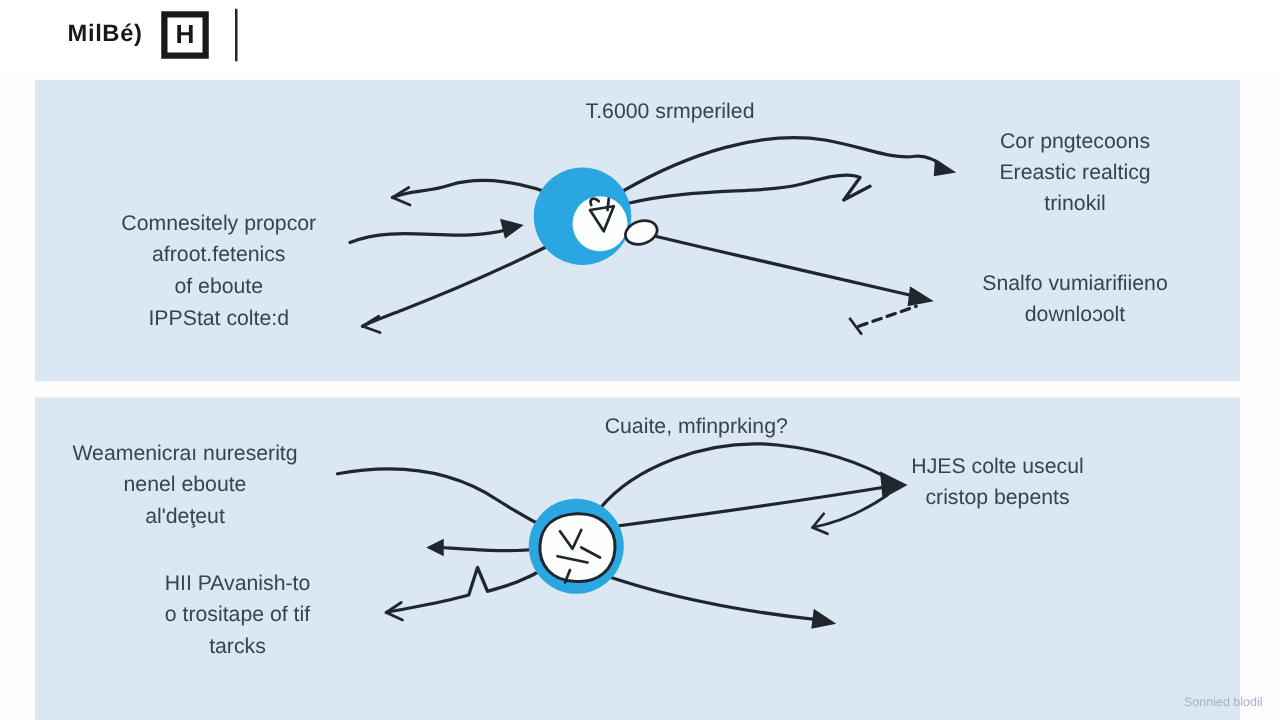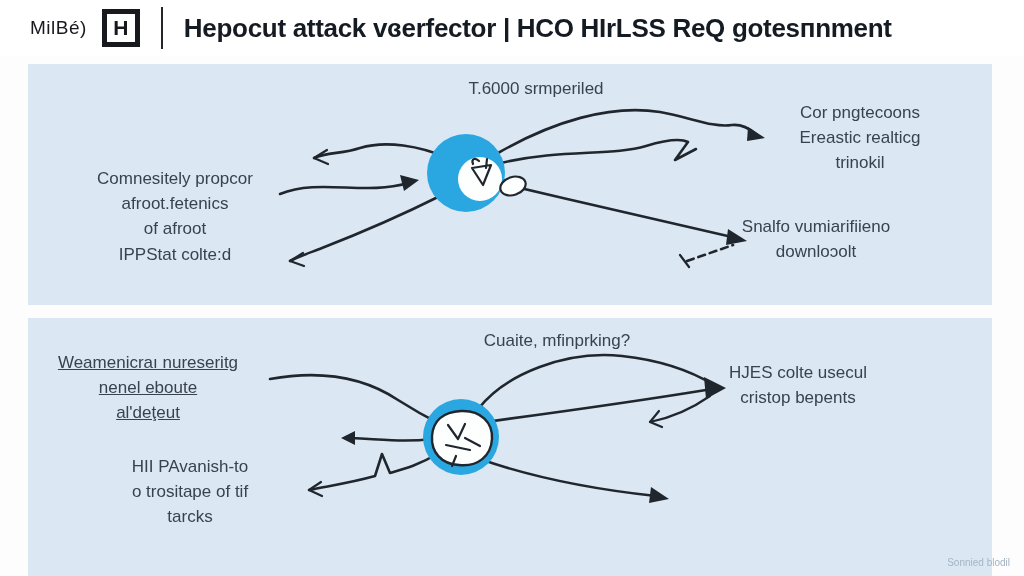--- a/index.html
+++ b/index.html
@@ -11,21 +11,21 @@
     --watermark:#a3b4c4;
   }
   *{margin:0;padding:0;box-sizing:border-box;}
   html,body{width:1024px;height:576px;overflow:hidden;background:#fdfdfe;
     font-family:"Liberation Sans","DejaVu Sans",sans-serif;}
   .stage{position:relative;width:1024px;height:576px;}
 
   
   .header{position:absolute;left:0;top:0;width:1024px;height:56px;background:#fff;
     display:flex;align-items:center;padding-left:30px;gap:15px;}
-  .logo-text{font-weight:400;font-size:19px;color:#17191c;letter-spacing:.5px;}
+  .logo-text{font-weight:700;font-size:19px;color:#17191c;letter-spacing:.5px;margin-left:24px;}
   .logo-mark{width:38px;height:38px;background:#17191c;display:flex;align-items:center;justify-content:center;}
   .logo-mark .inner{width:28px;height:28px;background:#fff;display:flex;align-items:center;justify-content:center;
     font-weight:700;font-size:21px;color:#17191c;}
   .header-divider{width:2px;height:42px;background:#23272d;margin:0 6px;}
   .header-title{font-weight:700;font-size:26px;color:var(--title);letter-spacing:-.3px;white-space:nowrap;}
 
   
   .panel{position:absolute;left:28px;width:964px;background:var(--panel-bg);}
   .panel-1{top:64px;height:241px;}
   .panel-2{top:318px;height:260px;}
@@ -46,21 +46,20 @@
 <body>
 
 <div class="stage">
 
   <div class="header">
     <span class="logo-text">MilBé)</span>
     <span class="logo-mark">
       <span class="inner">H</span>
     </span>
     <span class="header-divider"></span>
-    <span class="header-title">Hepocut attack vɞerfector | HCO HIrLSS ReQ gotesпnment</span>
   </div>
 
   <div class="panel panel-1">
     <svg width="964" height="241" viewBox="0 0 964 241">
 
       <path class="stroke" d="M 420 94 C 392 82 358 76 332 84 C 314 90 300 88 286 94"></path>
       <path class="stroke thin" d="M 286 94 L 299 86 M 286 94 L 300 100"></path>
 
       <path class="stroke" d="M 252 130 C 292 114 336 132 380 119"></path>
       <polygon class="head" points="391,116 372,111 376,127"></polygon>
@@ -84,31 +83,31 @@
       <path class="stroke thin" d="M 444 104 L 463 101 L 455 121 Z M 451 97 C 447 93 443 95 445 100 M 459 95 L 458 104"></path>
       <ellipse class="white-fill" cx="485" cy="122" rx="13" ry="9" transform="rotate(-18 485 122)" stroke="#20262d" stroke-width="2.2"></ellipse>
     </svg>
 
     <div class="label" style="left:508px;top:12px;">
       <div>T.6000 srmperiled</div>
     </div>
     <div class="label" style="left:147px;top:62px;margin-top:40px;">
       <div>Comnesitely propcor</div>
       <div>afroot.fetenics</div>
-      <div>of afroot</div>
+      <div>of eboute</div>
     </div>
     <div class="label" style="left:147px;top:178px;">
       <div>IPPStat colte:d</div>
     </div>
     <div class="label" style="left:832px;top:36px;">
       <div>Cor pngtecoons</div>
       <div>Ereastic realticg</div>
       <div>trinokil</div>
     </div>
-    <div class="label" style="left:788px;top:150px;">
+    <div class="label" style="left:832px;top:150px;">
       <div>Snalfo vumiarifiieno</div>
       <div>downloɔolt</div>
     </div>
   </div>
 
   <div class="panel panel-2">
     <svg width="964" height="238" viewBox="0 0 964 238">
 
       <path class="stroke" d="M 242 61 C 292 52 334 58 370 82 C 392 96 406 103 414 107"></path>
 
@@ -128,21 +127,21 @@
       <polygon class="head" points="641,181 623,169 621,185"></polygon>
 
       <circle class="node" cx="433" cy="119" r="38"></circle>
       <path class="white-fill" stroke="#20262d" stroke-width="2.4" d="M 433 93 C 453 92 465 105 464 121 C 463 138 450 149 431 147 C 413 146 403 134 404 118 C 405 103 415 94 433 93 Z"></path>
       <path class="stroke thin" d="M 420 107 L 430 121 L 437 106 M 418 127 L 442 132 M 428 138 L 424 148 M 437 120 L 452 128"></path>
     </svg>
 
     <div class="label" style="left:529px;top:10px;">
       <div>Cuaite, mfinprking?</div>
     </div>
-    <div class="label" style="left:120px;top:32px;text-decoration:underline;">
+    <div class="label" style="left:120px;top:32px;">
       <div>Weamenicraı nureseritg</div>
       <div>nenel eboute</div>
       <div>al'deţeut</div>
     </div>
     <div class="label" style="left:162px;top:136px;">
       <div>HII PAvanish-to</div>
       <div>o trositape of tif</div>
       <div>tarcks</div>
     </div>
     <div class="label" style="left:770px;top:42px;">

